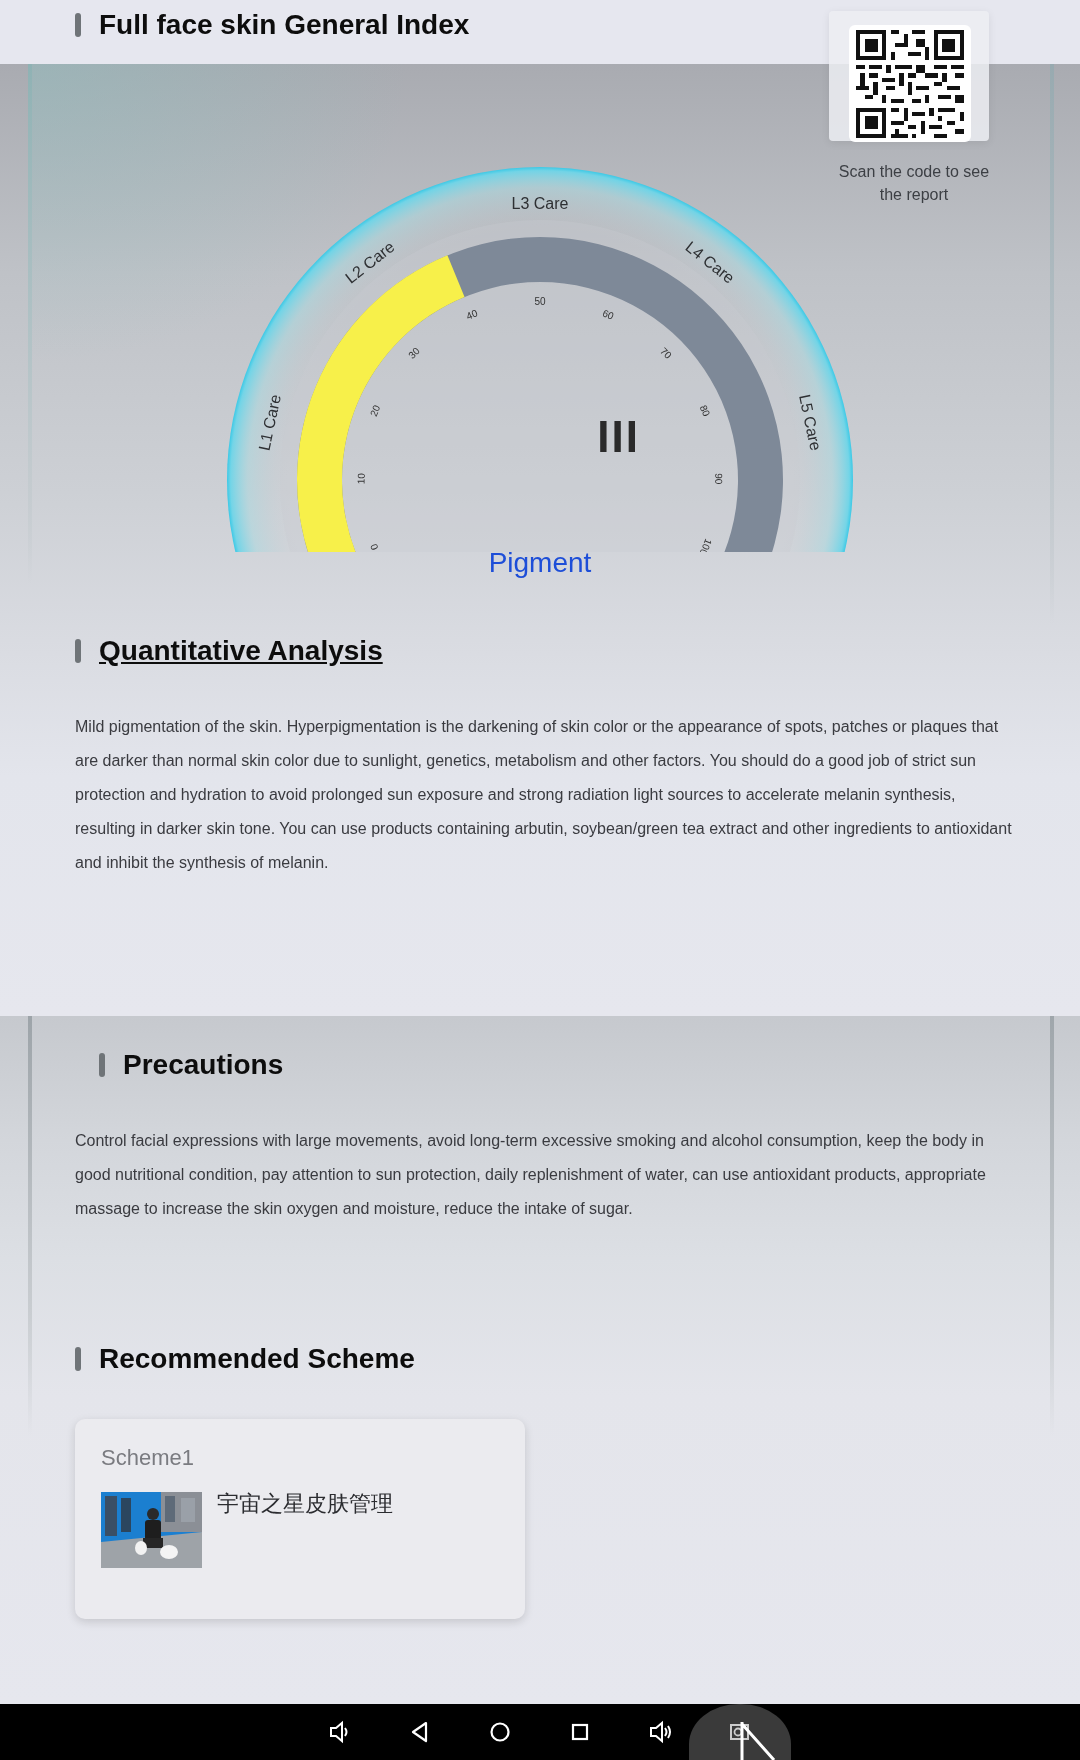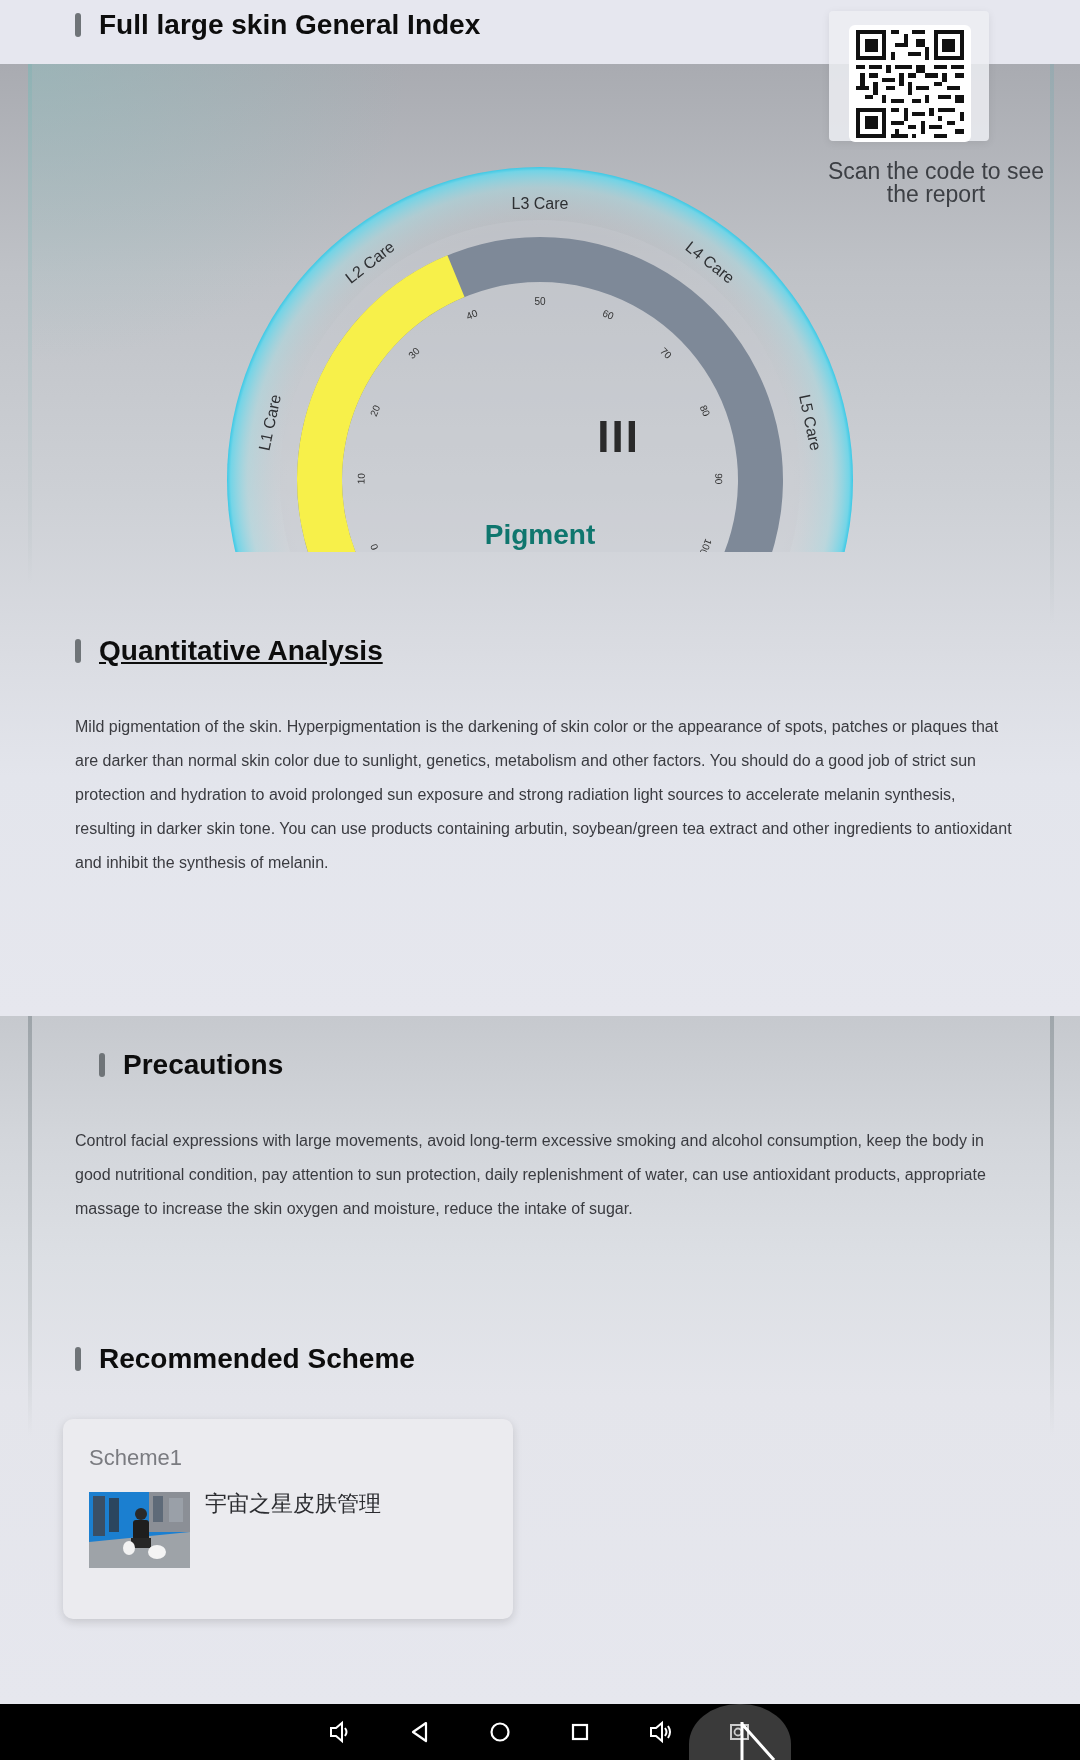--- a/index.html
+++ b/index.html
@@ -39,50 +39,50 @@
     position:absolute; left:829px; top:11px; width:160px; height:130px;
     background:rgba(236,237,242,0.85); border-radius:4px;
     box-shadow:0 2px 8px rgba(0,0,0,0.08);
   }
   .qr-box {
     position:absolute; left:849px; top:25px; width:122px; height:117px;
     background:#fff; border-radius:6px;
   }
   .qr-box svg { position:absolute; left:6px; top:5px; }
   .qr-caption {
-    position:absolute; left:816px; top:160px; width:240px; text-align:center;
-    font-size:23px; line-height:23px; color:#3c3f44;
+    position:absolute; left:794px; top:160px; width:240px; text-align:center;
+    font-size:16px; line-height:23px; color:#3c3f44;
   }
   .gauge { position:absolute; left:0; top:0; }
   .pigment-grade {
     position:absolute; left:440px; top:406px; width:200px; text-align:right;
     font-size:44px; font-weight:bold; color:#2a2a2a; letter-spacing:2px; line-height:62px;
   }
   .pigment-label {
-    position:absolute; left:440px; top:519px; width:200px; text-align:center;
-    font-size:28px; font-weight:bold; color:#0f766e;
+    position:absolute; left:440px; top:547px; width:200px; text-align:center;
+    font-size:28px; font-weight:normal; color:#1d4ed8;
   }
   .para {
     position:absolute; left:75px; width:940px;
     font-size:16px; line-height:34px; color:#3a3b40;
   }
   .lower {
     position:absolute; left:0; top:1016px; width:1080px; height:690px;
     background:linear-gradient(180deg,#c6c9ce 0%, #d3d6db 18%, #dcdfe4 35%, #e4e5eb 55%, #e6e7ee 100%);
   }
   .lower .rail-l {
     position:absolute; left:28px; top:0; width:4px; height:420px;
     background:linear-gradient(180deg,#9da4a9,#c9cdd1 70%,rgba(210,212,216,0));
   }
   .lower .rail-r {
     position:absolute; right:26px; top:0; width:4px; height:420px;
     background:linear-gradient(180deg,#9fa6ab,#c9cdd1 70%,rgba(210,212,216,0));
   }
   .scheme-card {
-    position:absolute; left:63px; top:1419px; width:450px; height:200px;
+    position:absolute; left:75px; top:1419px; width:450px; height:200px;
     background:#ebebef; border-radius:10px;
     box-shadow:0 3px 10px rgba(0,0,0,0.14);
   }
   .scheme-title {
     position:absolute; left:26px; top:26px; font-size:22px; color:#7a7b80;
   }
   .scheme-thumb {
     position:absolute; left:26px; top:73px; width:101px; height:76px; overflow:hidden;
     background:#1f78c8;
   }
@@ -107,21 +107,21 @@
 <div class="top-band"></div>
 
 <div class="hero">
   <div class="tint"></div>
   <div class="rail-l"></div>
   <div class="rail-r"></div>
 </div>
 
 <div class="section-head" style="top:9px;">
   <span class="bar"></span>
-  <span>Full large skin General Index</span>
+  <span>Full face skin General Index</span>
 </div>
 
 <div class="qr-card"></div>
 <div class="qr-box">
   <svg width="110" height="108" viewBox="0 0 25 25" shape-rendering="crispEdges">
     <g fill="#111">
       <rect x="0" y="0" width="7" height="7"></rect>
         <rect x="1" y="1" width="5" height="5" fill="#fff"></rect>
         <rect x="2" y="2" width="3" height="3"></rect>
       <rect x="18" y="0" width="7" height="7"></rect>

